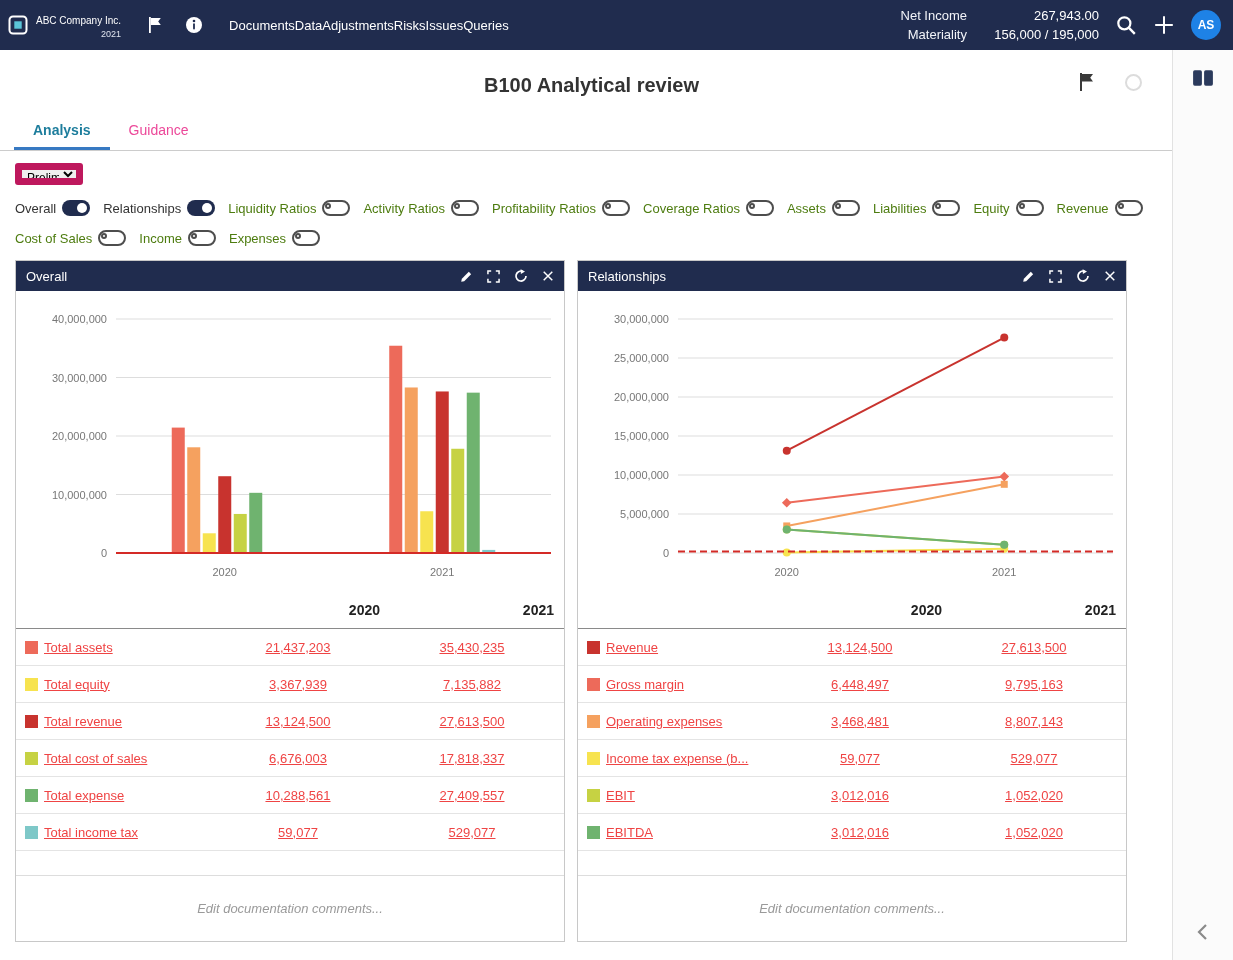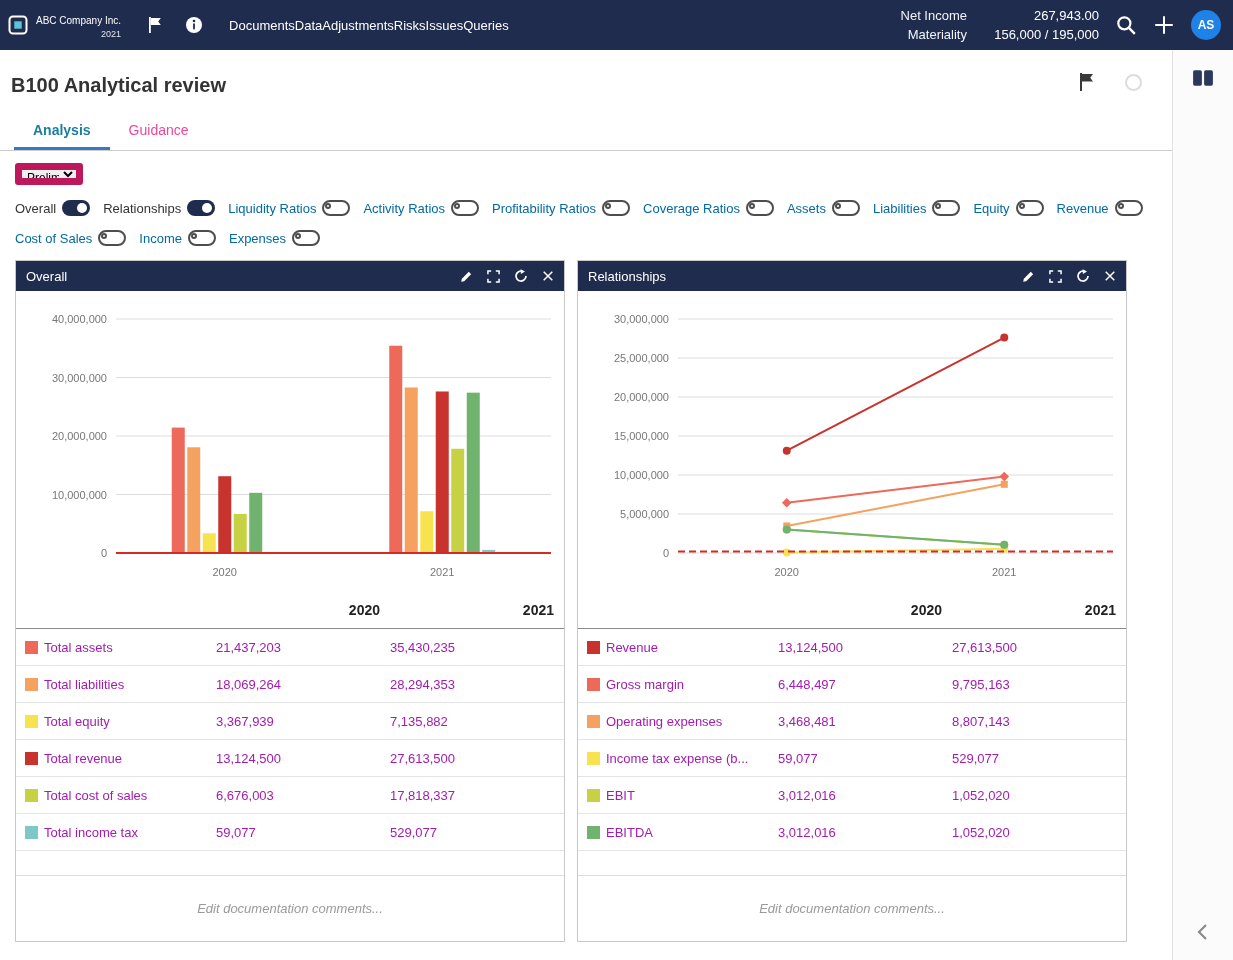--- a/index.html
+++ b/index.html
@@ -26,58 +26,58 @@
   .metrics .val{color:#fff;}
   .icon-btn{margin-left:16px;display:flex;align-items:center;cursor:pointer;}
   .avatar{width:30px;height:30px;border-radius:50%;background:#1e82e6;display:flex;align-items:center;
     justify-content:center;font-size:12px;font-weight:bold;margin-left:16px;cursor:pointer;}
   
   .page{position:absolute;top:50px;left:0;width:1172px;bottom:0;background:#fff;overflow:hidden;}
   .rail{position:absolute;top:50px;right:0;width:61px;bottom:0;background:#fbfbfb;border-left:1px solid #e2e2e2;
     display:flex;flex-direction:column;align-items:center;}
   .rail .doc-btn{margin-top:18px;cursor:pointer;}
   .rail .chev-btn{margin-top:auto;margin-bottom:14px;cursor:pointer;}
-  .page-header{position:relative;padding:24px 0 0 11px;}
+  .page-header{position:relative;padding:24px 0 0 11px;text-align:center;}
   .page-title{font-size:20px;font-weight:bold;color:#333;margin:0;}
   .page-actions{position:absolute;top:22px;right:30px;display:flex;gap:30px;align-items:center;}
   .status-circle{width:17px;height:17px;border-radius:50%;border:2px solid #dcdcdc;cursor:pointer;}
   .flag-btn{cursor:pointer;display:flex;}
   .tabs{display:flex;margin-top:16px;border-bottom:1px solid #ccc;padding-left:14px;}
   .tab{padding:9px 19px;font-size:14px;color:#ec4899;cursor:pointer;border-bottom:3px solid transparent;}
   .tab.active{color:#1d7d9c;font-weight:bold;border-bottom:3px solid #3779c2;text-align:center;}
   .controls{padding:12px 0 0 15px;}
   .period-select{width:68px;height:22px;font-size:12px;border:7px solid #be185d;border-radius:3px;
     font-family:"Liberation Sans",sans-serif;padding:0 1px;}
   .toggle-row{display:flex;align-items:center;margin-top:14px;flex-wrap:wrap;}
   .toggle-item{display:flex;align-items:center;margin-right:13px;cursor:pointer;}
   .toggle-item .tlab{font-size:13px;margin-right:6px;white-space:nowrap;}
   .tlab.on{color:#333;}
-  .tlab.off{color:#0369a1;}
+  .tlab.off{color:#4d7c0f;}
   .switch{width:28px;height:16px;border-radius:9px;position:relative;flex:none;}
   .switch.off{border:2px solid #4d4d4d;background:#fff;}
   .switch.off .knob{position:absolute;left:1px;top:1px;width:6px;height:6px;border:2px solid #4d4d4d;
     border-radius:50%;background:#fff;}
   .switch.on{background:#202c4e;}
   .switch.on .knob{position:absolute;right:3px;top:3px;width:10px;height:10px;border-radius:50%;background:#fff;}
   
   .panels{display:flex;gap:12px;padding:14px 0 0 15px;}
   .panel{width:550px;height:682px;border:1px solid #c8c8c8;display:flex;flex-direction:column;background:#fff;}
   .panel-header{height:30px;flex:none;background:#202c4e;color:#fff;display:flex;align-items:center;
     padding:0 10px;font-size:13px;}
   .panel-icons{margin-left:auto;display:flex;gap:14px;align-items:center;}
   .panel-icons .pic{cursor:pointer;display:flex;}
   .chart-wrap{height:300px;flex:none;}
   .colhead{display:grid;grid-template-columns:200px 1fr 1fr;height:38px;align-items:center;
     border-bottom:1px solid #8a8a8a;font-weight:bold;font-size:14px;color:#222;flex:none;}
   .colhead .cv{text-align:right;padding-right:10px;}
   .trow{display:grid;grid-template-columns:200px 1fr 1fr;height:37px;align-items:center;
-    border-bottom:1px solid #e4e4e4;font-size:13px;color:#a21caf;flex:none;}
+    border-bottom:1px solid #e4e4e4;font-size:13px;color:#ef4444;flex:none;text-decoration:underline;}
   .trow .cl{display:flex;align-items:center;padding-left:9px;overflow:hidden;white-space:nowrap;}
   .swatch{width:13px;height:13px;margin-right:6px;flex:none;}
-  .trow .cv{text-align:left;padding-right:10px;}
+  .trow .cv{text-align:center;padding-right:10px;}
   .comments{flex:1;margin-top:24px;border-top:1px solid #ddd;display:flex;align-items:center;
     justify-content:center;font-style:italic;color:#9a9a9a;font-size:13px;cursor:text;}
 </style>
 </head>
 <body>
 
 <header class="topbar">
   <span class="logo">
     <svg width="20" height="20" viewBox="0 0 20 20">
       <rect x="1.5" y="1.5" width="17" height="17" rx="3.5" fill="none" stroke="#fff" stroke-width="2"></rect>
@@ -303,28 +303,20 @@
           <div class="trow">
             <div class="cl">
               <span class="swatch" style="background: rgb(237, 106, 90);"></span>
               <span>Total assets</span>
             </div>
             <div class="cv">21,437,203</div>
             <div class="cv">35,430,235</div>
           </div>
           <div class="trow">
             <div class="cl">
-              <span class="swatch" style="background: rgb(245, 161, 95);"></span>
-              <span>Total liabilities</span>
-            </div>
-            <div class="cv">18,069,264</div>
-            <div class="cv">28,294,353</div>
-          </div>
-          <div class="trow">
-            <div class="cl">
               <span class="swatch" style="background: rgb(247, 227, 79);"></span>
               <span>Total equity</span>
             </div>
             <div class="cv">3,367,939</div>
             <div class="cv">7,135,882</div>
           </div>
           <div class="trow">
             <div class="cl">
               <span class="swatch" style="background: rgb(200, 51, 46);"></span>
               <span>Total revenue</span>
@@ -332,20 +324,28 @@
             <div class="cv">13,124,500</div>
             <div class="cv">27,613,500</div>
           </div>
           <div class="trow">
             <div class="cl">
               <span class="swatch" style="background: rgb(198, 210, 67);"></span>
               <span>Total cost of sales</span>
             </div>
             <div class="cv">6,676,003</div>
             <div class="cv">17,818,337</div>
+          </div>
+          <div class="trow">
+            <div class="cl">
+              <span class="swatch" style="background: rgb(111, 179, 111);"></span>
+              <span>Total expense</span>
+            </div>
+            <div class="cv">10,288,561</div>
+            <div class="cv">27,409,557</div>
           </div>
           <div class="trow">
             <div class="cl">
               <span class="swatch" style="background: rgb(126, 200, 200);"></span>
               <span>Total income tax</span>
             </div>
             <div class="cv">59,077</div>
             <div class="cv">529,077</div>
           </div>
         </div>

